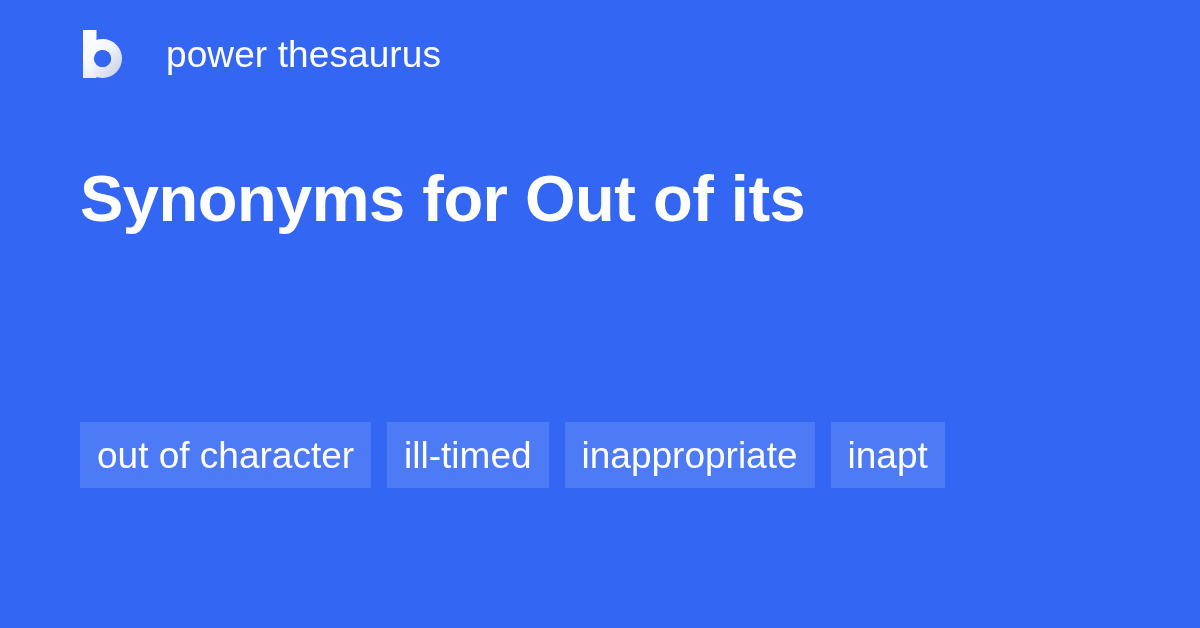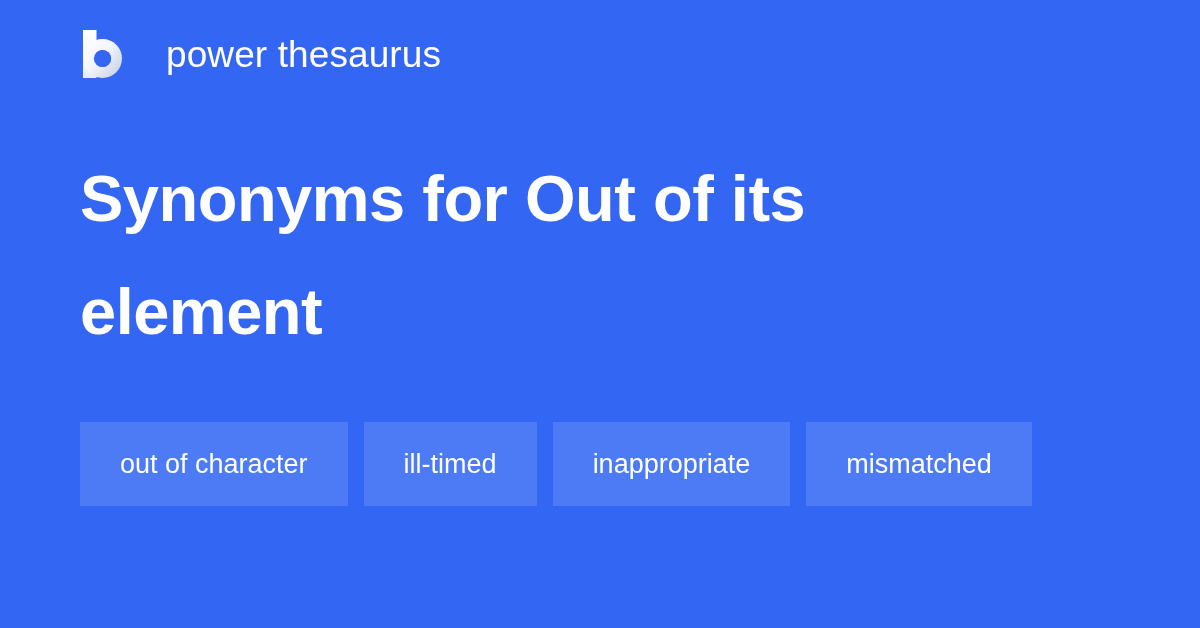--- a/index.html
+++ b/index.html
@@ -70,28 +70,28 @@
     top: 422px;
     width: 1060px;
     display: flex;
     flex-wrap: wrap;
     gap: 20px 16px;
   }
 
   .tag {
     background: #4d7af5;
     color: #ffffff;
-    font-size: 27px;
+    font-size: 37px;
     font-weight: 400;
     line-height: 1;
-    height: 84px;
+    height: 66px;
     display: flex;
     align-items: center;
     justify-content: center;
-    padding: 0 40px;
+    padding: 0 17px;
     border: none;
     border-radius: 0;
     white-space: nowrap;
     font-family: inherit;
     cursor: pointer;
   }
 </style>
 </head>
 <body>
 
@@ -120,23 +120,22 @@
       <circle cx="22.5" cy="30.5" r="19.5" fill="url(#bowlGrad)" mask="url(#bowlHole)"></circle>
 
       <circle cx="22.5" cy="30.5" r="8.6" fill="#3366f2"></circle>
     </svg>
     <span class="brand-name">power thesaurus</span>
   </div>
 
   <h1 class="headline">
     <span>Synonyms for Out of its</span>
     <br>
-    <span>element</span>
   </h1>
 
   <div class="tags">
     <span class="tag">out of character</span>
     <span class="tag">ill-timed</span>
     <span class="tag">inappropriate</span>
-    <span class="tag">mismatched</span>
+    <span class="tag">inapt</span>
   </div>
 
 </div>
 
 </body></html>

